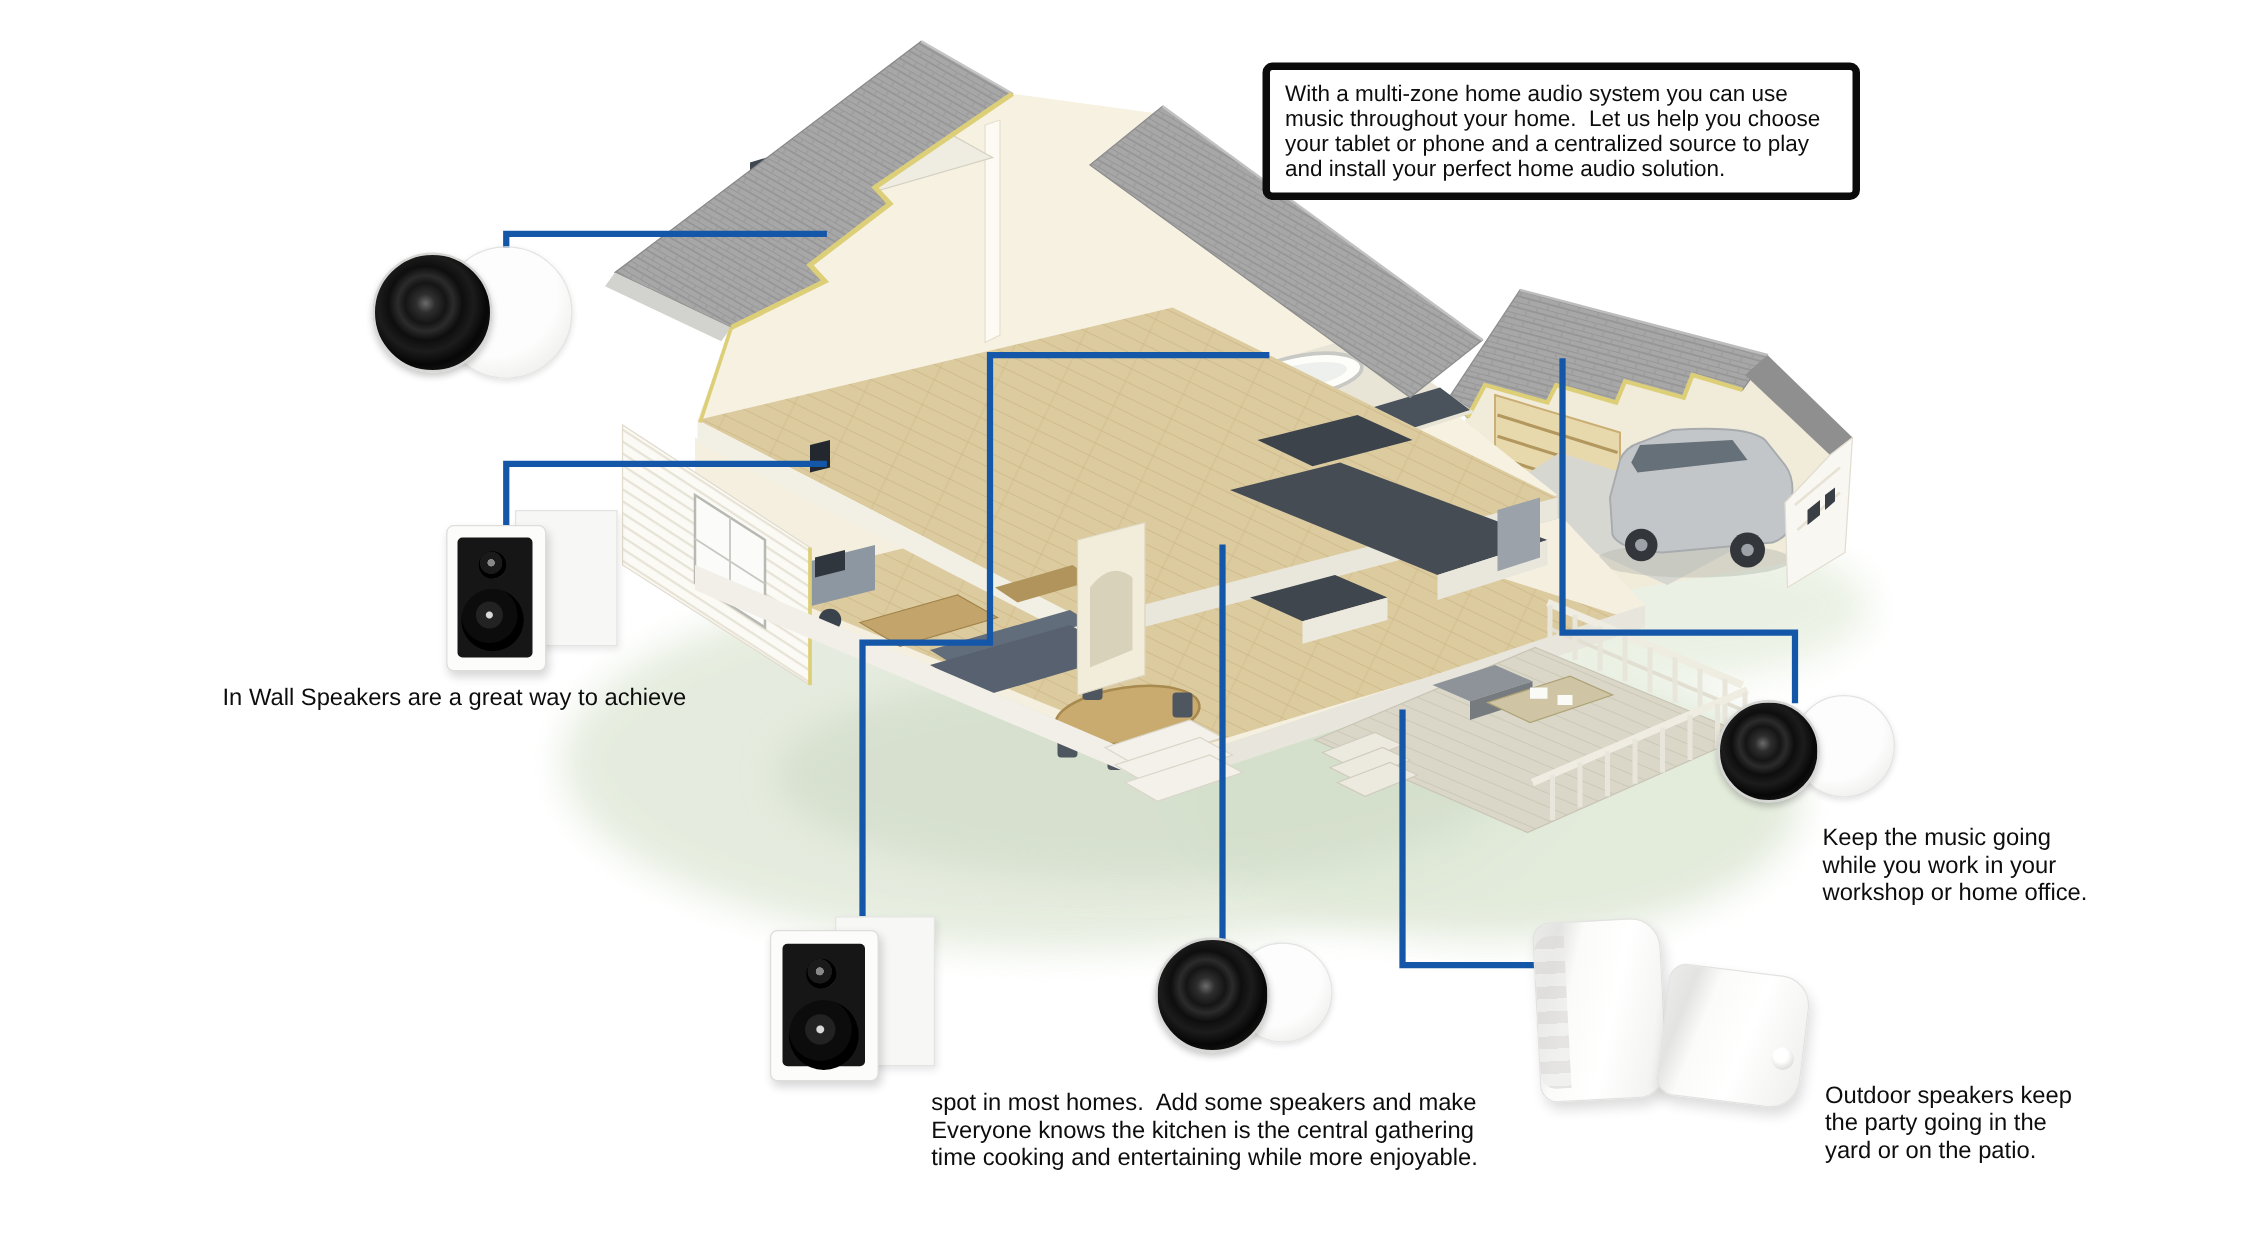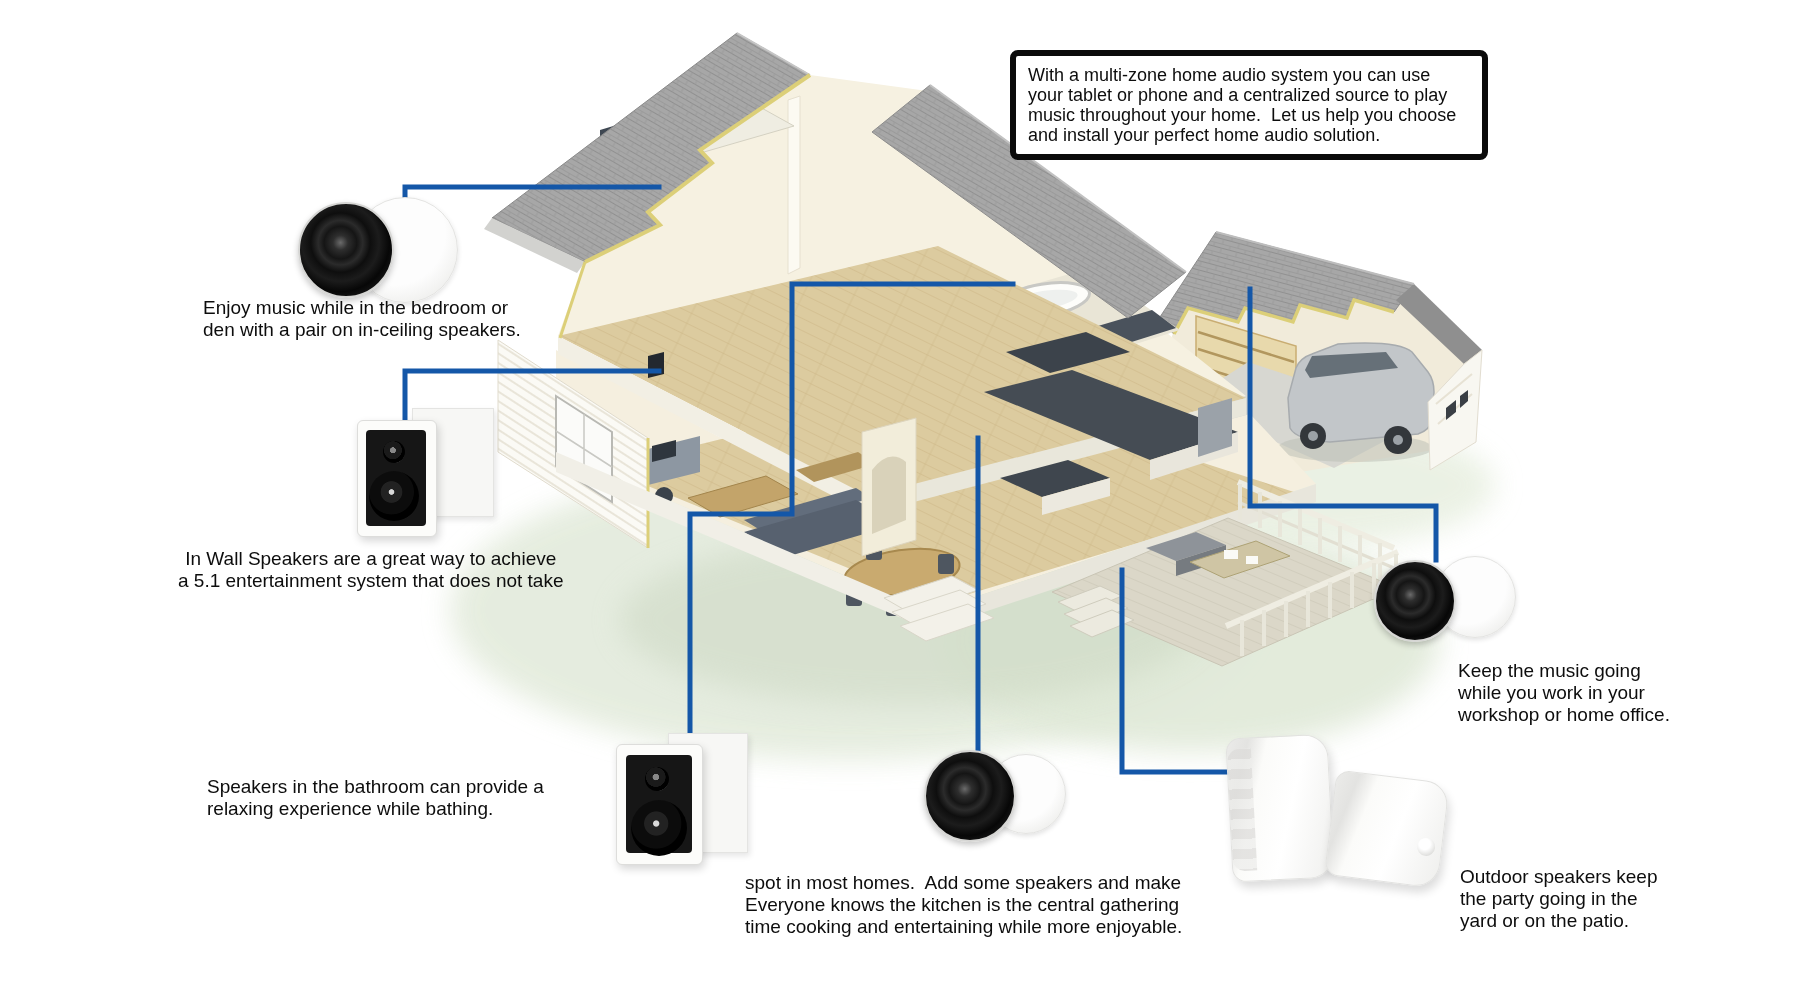--- a/index.html
+++ b/index.html
@@ -232,39 +232,30 @@
 
   <div class="outspk" style="left:1229px;top:736px;width:100px;height:142px;transform:rotate(-3deg);">
     <div class="ridges"></div>
   </div>
   <div class="outspk" style="left:1330px;top:776px;width:112px;height:104px;transform:rotate(7deg);">
     <div class="knob" style="right:6px;top:56px;width:18px;height:18px;"></div>
   </div>
 
   <div class="infobox">
     <div>With a multi-zone home audio system you can use</div>
+    <div>music throughout your home.  Let us help you choose</div>
     <div>your tablet or phone and a centralized source to play</div>
-    <div>music throughout your home.  Let us help you choose</div>
     <div>and install your perfect home audio solution.</div>
   </div>
 
-  <div class="caption" style="left:203px;top:297px;">
-    <div>Enjoy music while in the bedroom or</div>
-    <div>den with a pair on in-ceiling speakers.</div>
-  </div>
 
   <div class="caption" style="left:178px;top:548px;text-align:center;">
     <div>In Wall Speakers are a great way to achieve</div>
-    <div>a 5.1 entertainment system that does not take</div>
-  </div>
-
-  <div class="caption" style="left:207px;top:776px;">
-    <div>Speakers in the bathroom can provide a</div>
-    <div>relaxing experience while bathing.</div>
-  </div>
+  </div>
+
 
   <div class="caption" style="left:745px;top:872px;">
     <div>spot in most homes.  Add some speakers and make</div>
     <div>Everyone knows the kitchen is the central gathering</div>
     <div>time cooking and entertaining while more enjoyable.</div>
   </div>
 
   <div class="caption" style="left:1458px;top:660px;">
     <div>Keep the music going</div>
     <div>while you work in your</div>

